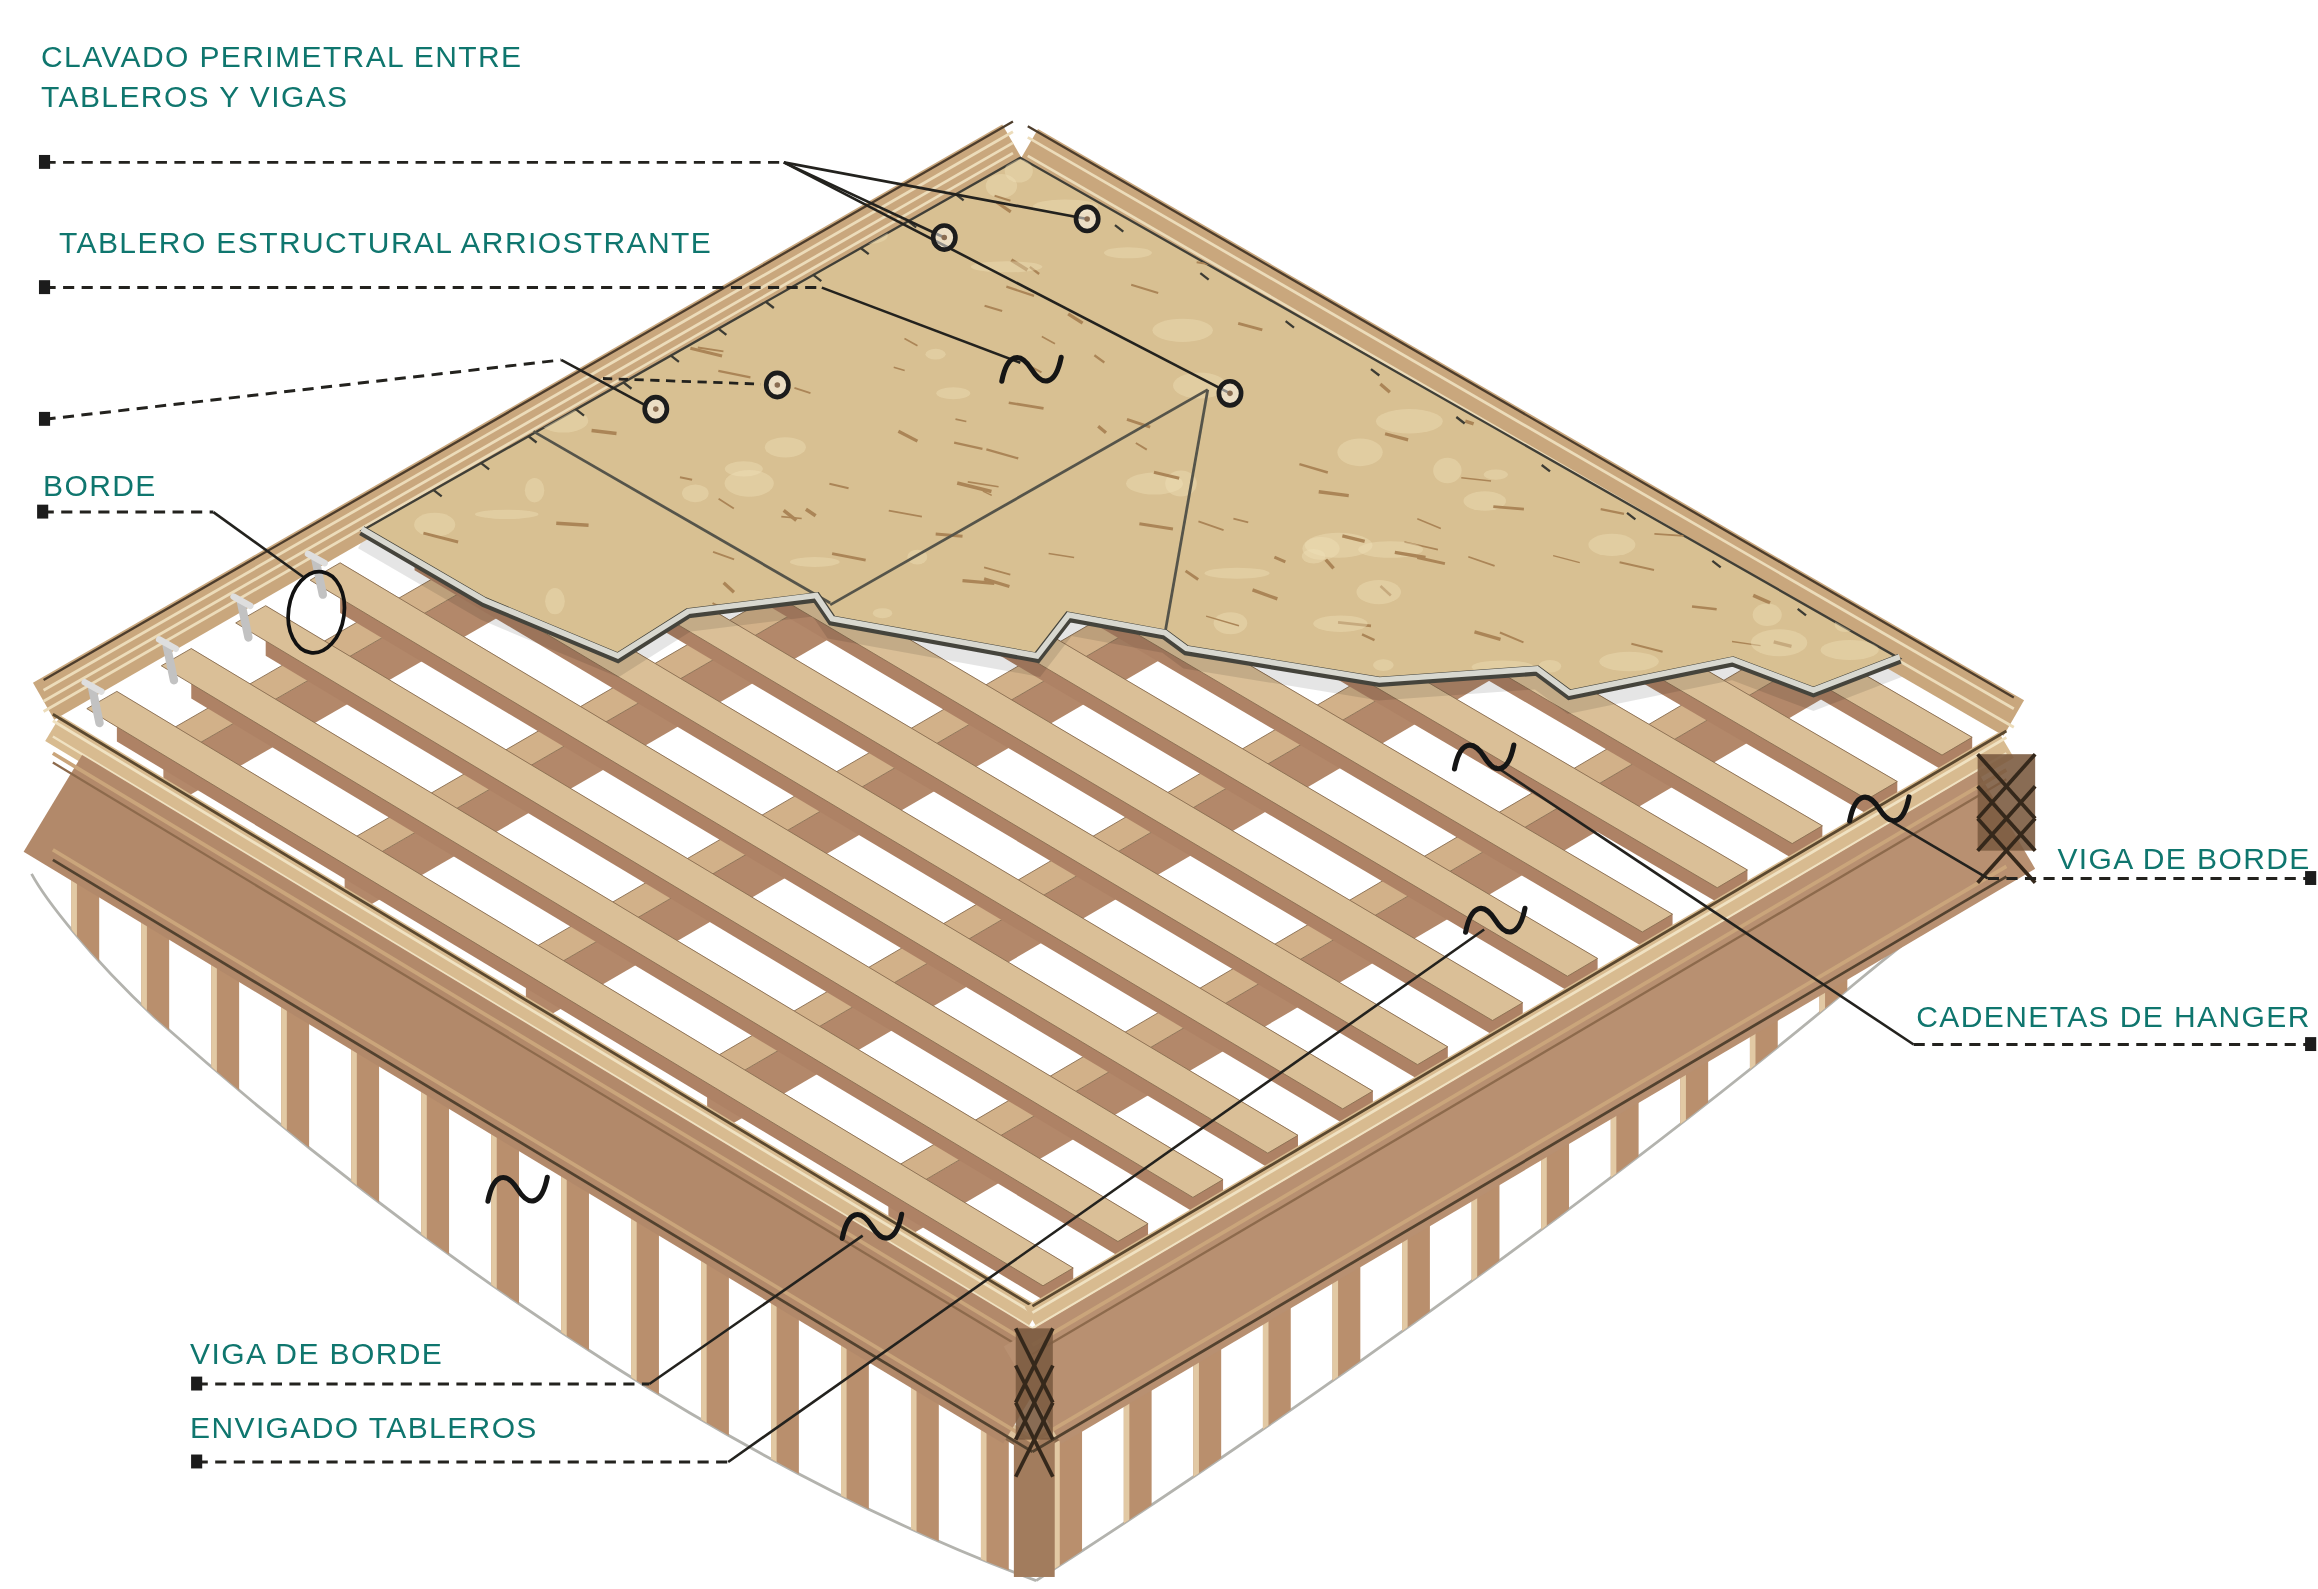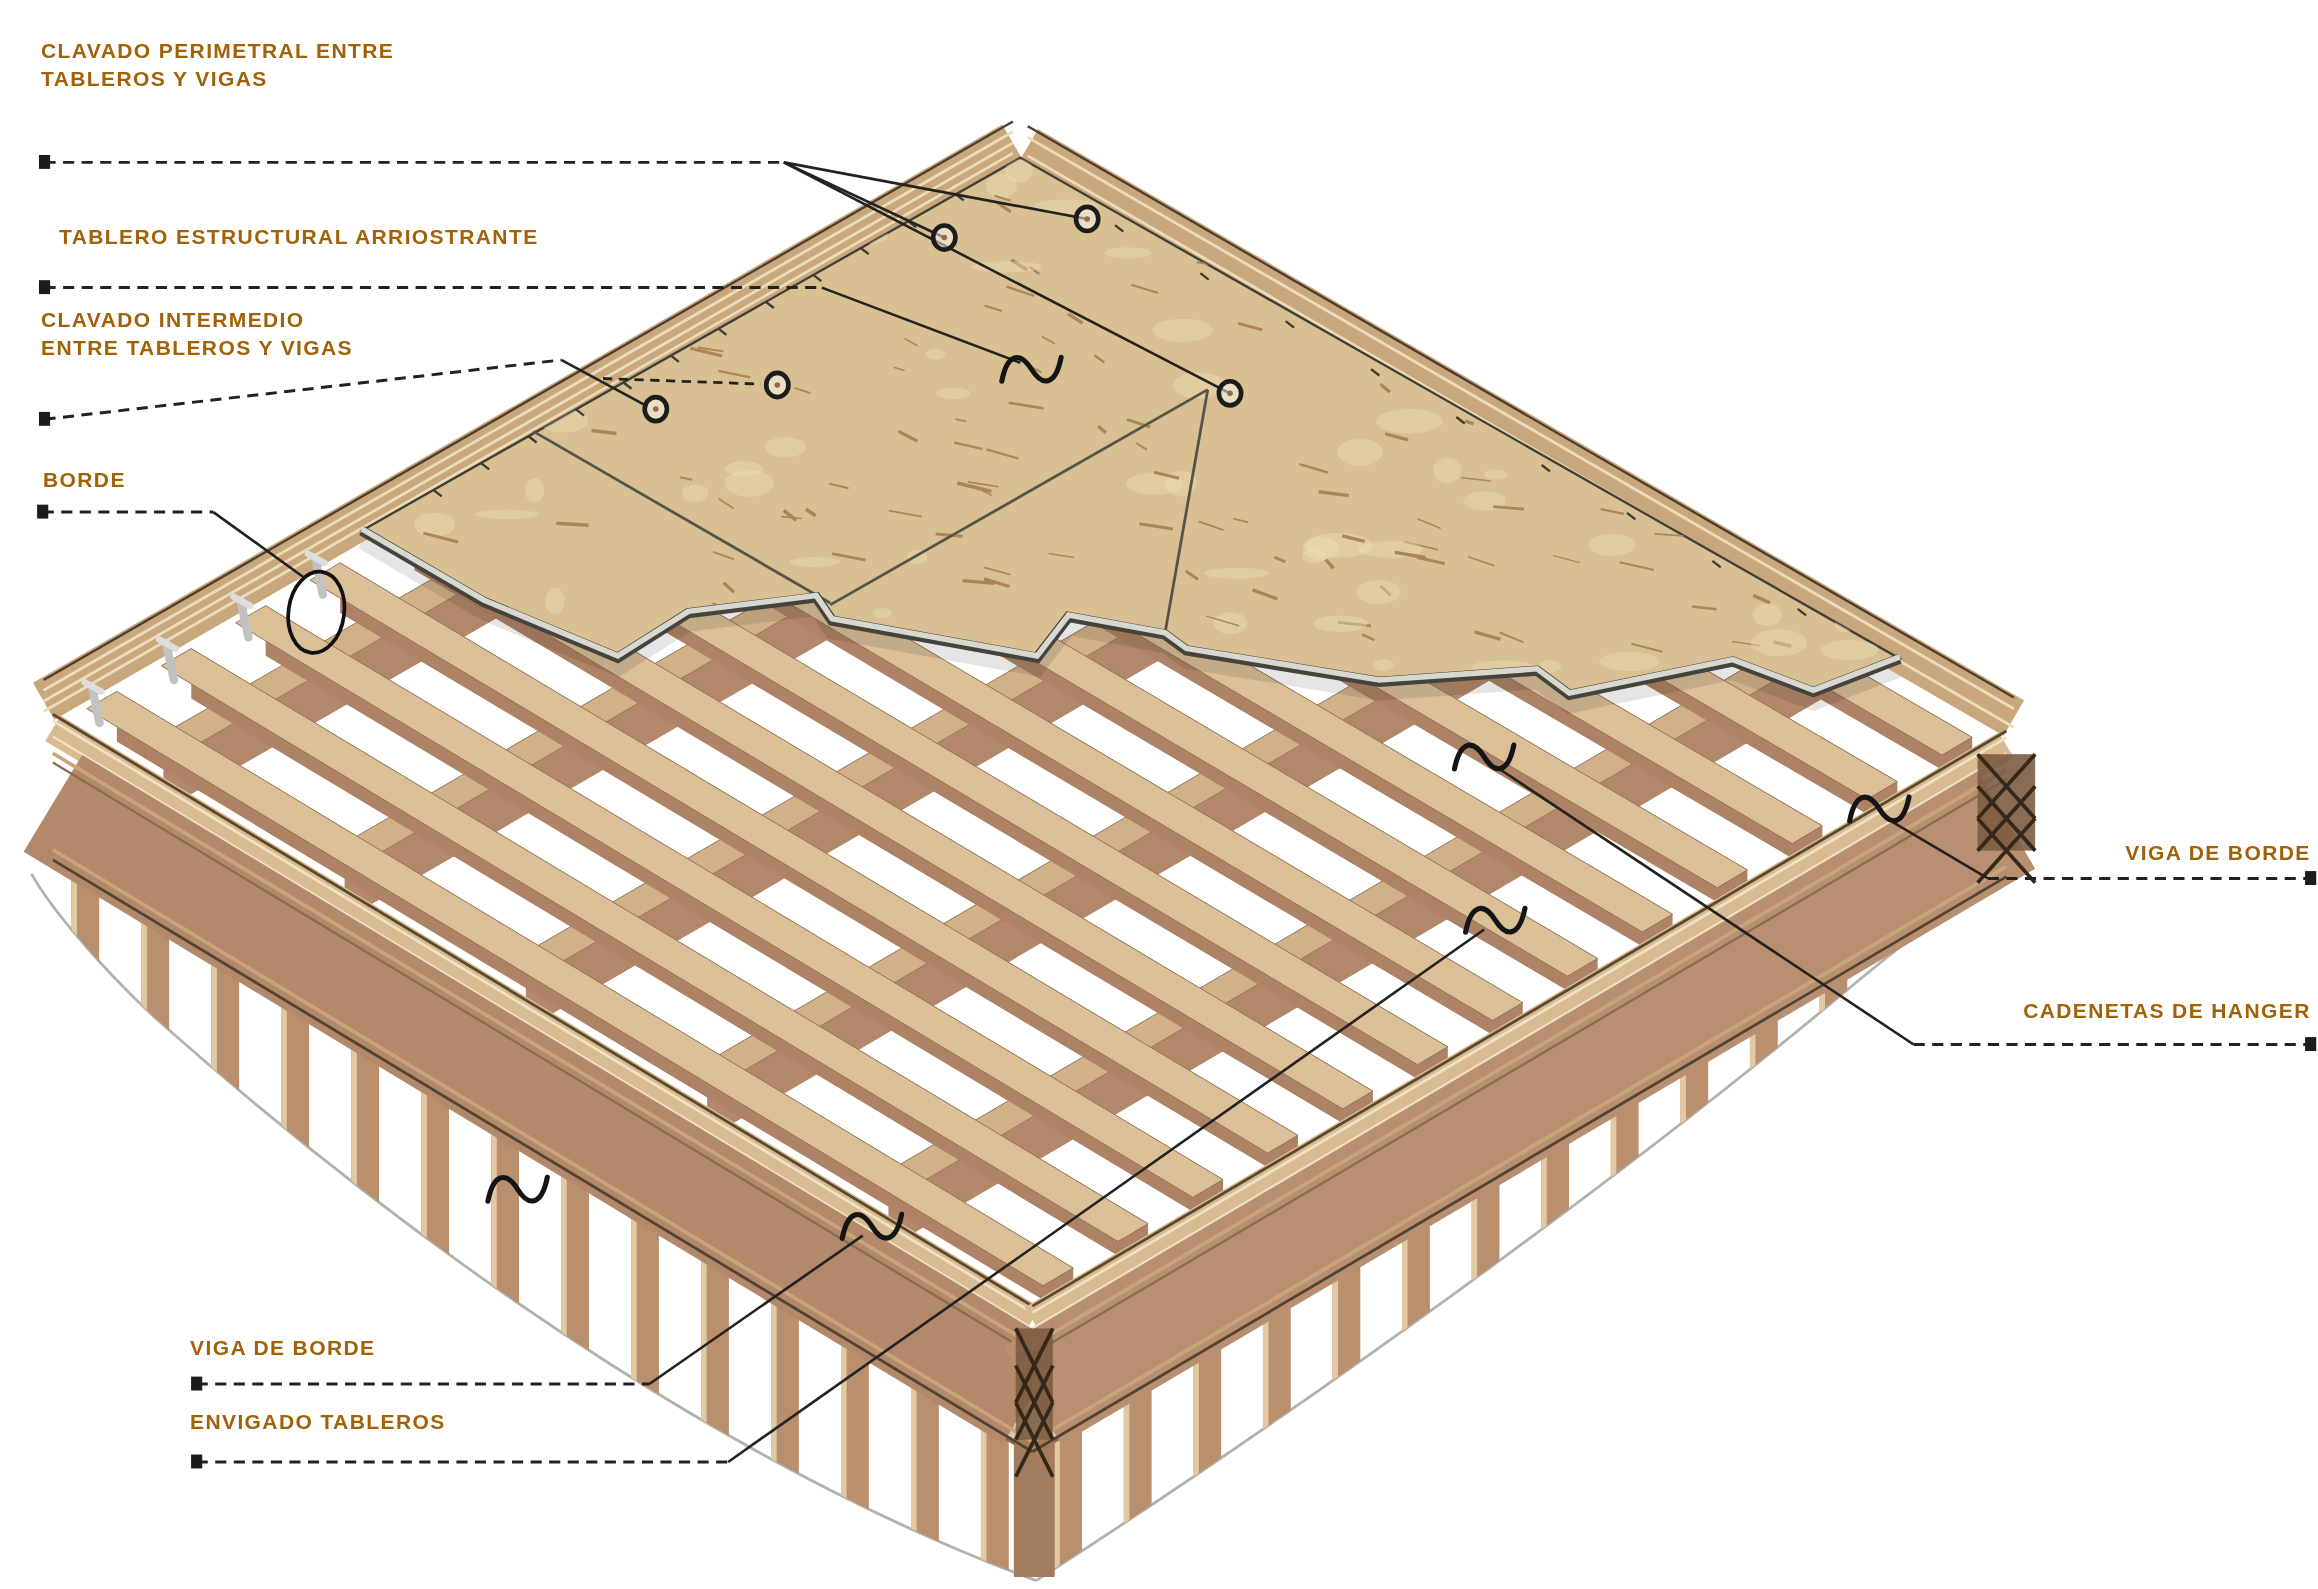--- a/index.html
+++ b/index.html
@@ -1,20 +1,20 @@
 <!DOCTYPE html>
 <html style="font-size:15px"><head>
 <meta charset="utf-8">
 <style>
   html,body{margin:0;padding:0;background:#fff;}
   .canvas{position:relative;width:2319px;height:1590px;background:#ffffff;overflow:hidden;
           font-family:"Liberation Sans", sans-serif;}
   svg{position:absolute;left:0;top:0;}
-  .lbl{position:absolute;font-size:21px;font-weight:700;letter-spacing:1.4px;line-height:1.32;
-       color:#a16207;white-space:pre-line;user-select:none;}
+  .lbl{position:absolute;font-size:30px;font-weight:400;letter-spacing:1.4px;line-height:1.32;
+       color:#0f766e;white-space:pre-line;user-select:none;}
   .lbl.right{text-align:right;}
 </style>
 </head>
 <body>
 
 <div class="canvas">
   <svg id="scene" width="2319" height="1590" viewBox="0 0 2500 1714">
       <defs>
         <clipPath id="clipLeftWall">
           <path d="M 57,900 L 1113,1538 L 1117,1704 C 830,1598 500,1392 168,1098 C 95,1030 48,968 34,942 Z"></path>
@@ -562,21 +562,19 @@
           <line x1="785" y1="1576" x2="1600" y2="1002" stroke="#23221e" stroke-width="2.8"></line>
           <path d="M -34,6 C -22,-22 -8,-22 0,0 C 8,22 22,22 34,-6" transform="translate(1612,992) rotate(-12)" fill="none" stroke="#151515" stroke-width="5.5" stroke-linecap="round"></path>
         </g>
         <path d="M -34,6 C -22,-22 -8,-22 0,0 C 8,22 22,22 34,-6" transform="translate(558,1282) rotate(-12)" fill="none" stroke="#151515" stroke-width="5.5" stroke-linecap="round"></path>
       </g>
     </svg>
 
   <div class="lbl" style="top: 37px; left: 41px;">CLAVADO PERIMETRAL ENTRE
 TABLEROS Y VIGAS</div>
   <div class="lbl" style="top: 223px; left: 59px;">TABLERO ESTRUCTURAL ARRIOSTRANTE</div>
-  <div class="lbl" style="top: 306px; left: 41px;">CLAVADO INTERMEDIO
-ENTRE TABLEROS Y VIGAS</div>
   <div class="lbl" style="top: 466px; left: 43px;">BORDE</div>
   <div class="lbl right" style="top: 839px; right: 8.3px;">VIGA DE BORDE</div>
   <div class="lbl right" style="top: 997px; right: 8.3px;">CADENETAS DE HANGER</div>
   <div class="lbl" style="top: 1334px; left: 190px;">VIGA DE BORDE</div>
   <div class="lbl" style="top: 1408px; left: 190px;">ENVIGADO TABLEROS</div>
 </div>
 
 
 </body></html>

